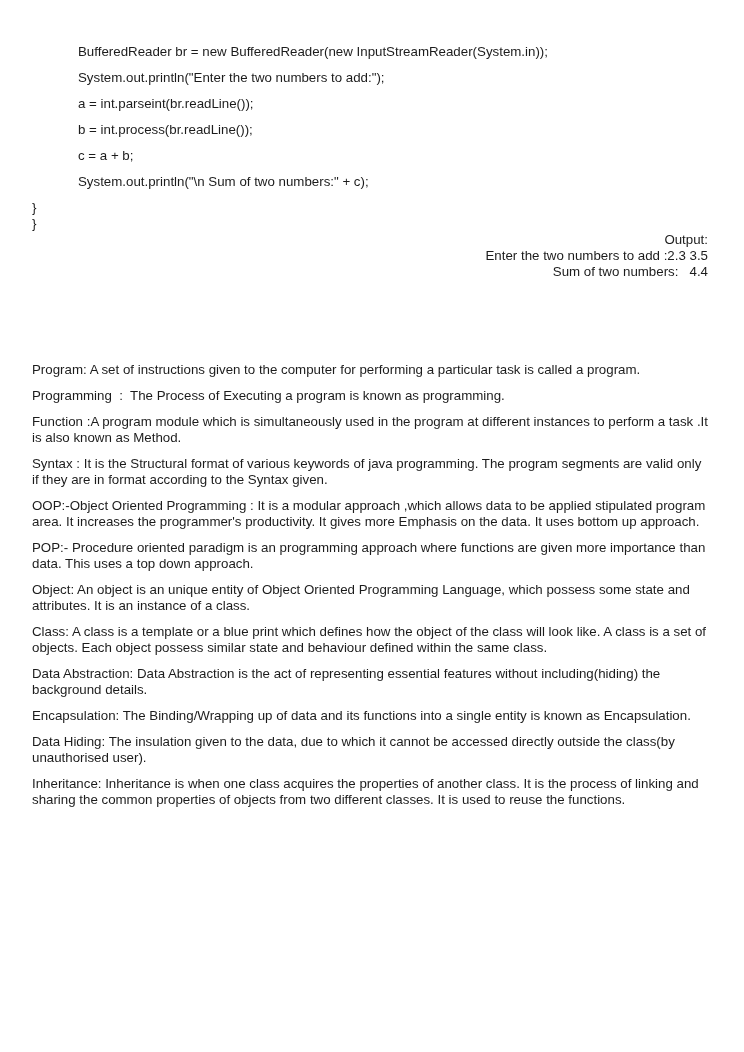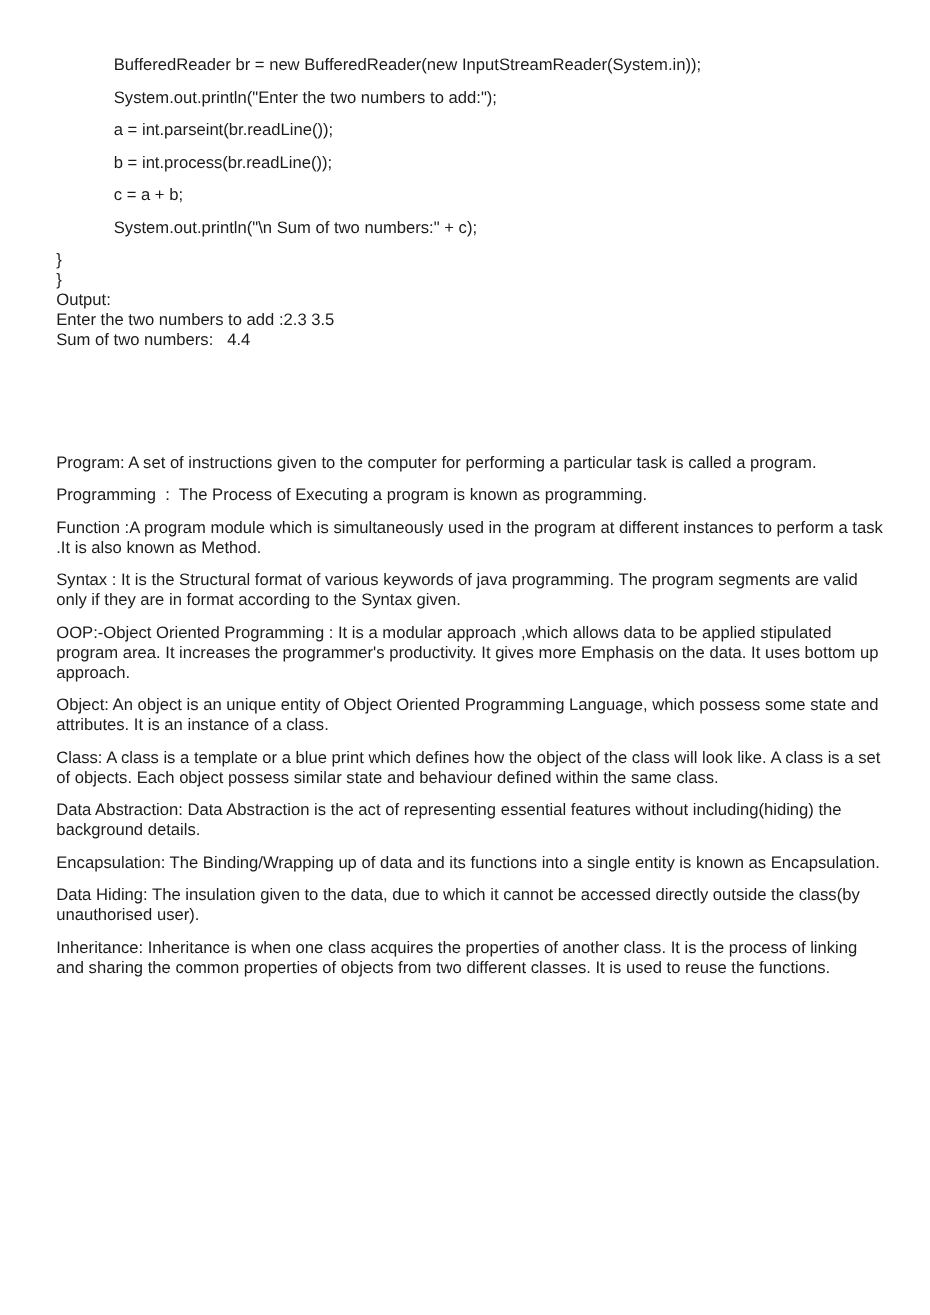--- a/index.html
+++ b/index.html
@@ -5,40 +5,41 @@
   html, body {
     margin: 0;
     padding: 0;
     background: #ffffff;
   }
   .page {
     position: relative;
     width: 744px;
     height: 1052px;
     box-sizing: border-box;
-    padding: 44px 36px 0 45px;
+    padding: 44px 36px 0 32px;
     background: #ffffff;
     font-family: "Liberation Sans", sans-serif;
     font-size: 13.3px;
     line-height: 16px;
     color: #1c1c1c;
     overflow: hidden;
   }
   .page p {
     margin: 0;
     white-space: pre-wrap;
   }
   .code-block .code-line {
     margin: 0 0 10px 46px;
   }
   .brace {
     margin: 0 0 10px 0;
   }
   .output-block p {
     margin: 0;
+    text-align: right;
   }
   .definitions {
     margin-top: 82px;
   }
   .definitions .definition-paragraph {
     margin: 0 0 10px 0;
   }
 </style>
 </head>
 <body>
@@ -62,20 +63,21 @@
     <p>Enter the two numbers to add :2.3 3.5</p>
     <p>Sum of two numbers:   4.4</p>
   </div>
 
   <div class="definitions">
     <p class="definition-paragraph">Program: A set of instructions given to the computer for performing a particular task is called a program.</p>
     <p class="definition-paragraph">Programming  :  The Process of Executing a program is known as programming.</p>
     <p class="definition-paragraph">Function :A program module which is simultaneously used in the program at different instances to perform a task .It is also known as Method.</p>
     <p class="definition-paragraph">Syntax : It is the Structural format of various keywords of java programming. The program segments are valid only if they are in format according to the Syntax given.</p>
     <p class="definition-paragraph">OOP:-Object Oriented Programming : It is a modular approach ,which allows data to be applied stipulated program area. It increases the programmer's productivity. It gives more Emphasis on the data. It uses bottom up approach.</p>
+    <p class="definition-paragraph">POP:- Procedure oriented paradigm is an programming approach where functions are given more importance than data. This uses a top down approach.</p>
     <p class="definition-paragraph">Object: An object is an unique entity of Object Oriented Programming Language, which possess some state and attributes. It is an instance of a class.</p>
     <p class="definition-paragraph">Class: A class is a template or a blue print which defines how the object of the class will look like. A class is a set of objects. Each object possess similar state and behaviour defined within the same class.</p>
     <p class="definition-paragraph">Data Abstraction: Data Abstraction is the act of representing essential features without including(hiding) the background details.</p>
     <p class="definition-paragraph">Encapsulation: The Binding/Wrapping up of data and its functions into a single entity is known as Encapsulation.</p>
     <p class="definition-paragraph">Data Hiding: The insulation given to the data, due to which it cannot be accessed directly outside the class(by unauthorised user).</p>
     <p class="definition-paragraph">Inheritance: Inheritance is when one class acquires the properties of another class. It is the process of linking and sharing the common properties of objects from two different classes. It is used to reuse the functions.</p>
   </div>
 
 </div>
 

